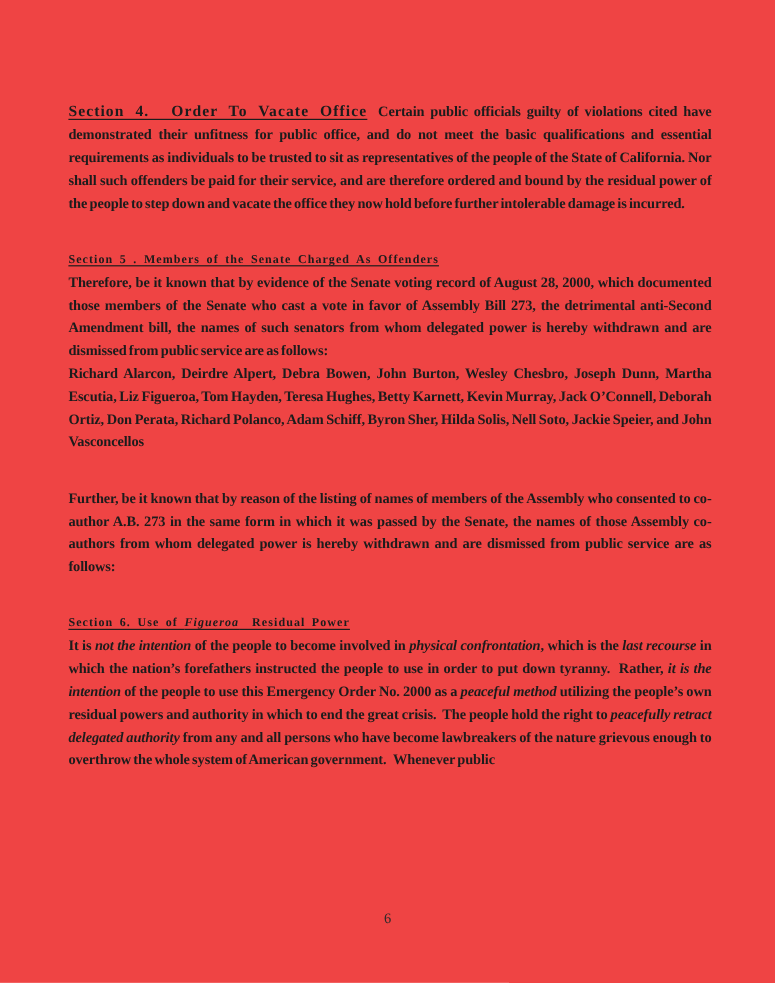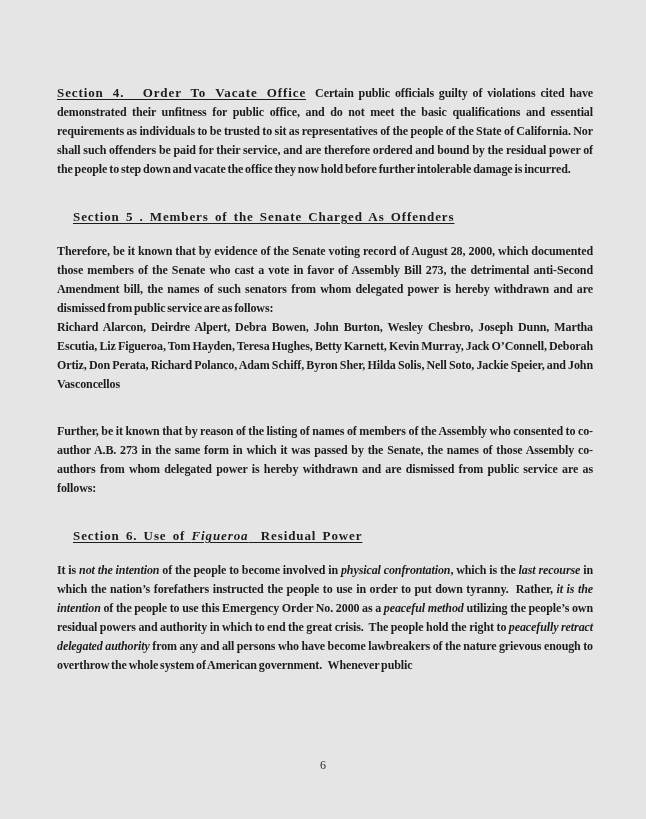--- a/index.html
+++ b/index.html
@@ -5,39 +5,39 @@
   html, body { margin: 0; padding: 0; }
   body {
     width: 646px; height: 819px;
     background: #ffffff;
     overflow: hidden;
     position: relative;
     font-family: "Liberation Serif", "DejaVu Serif", serif;
   }
   .page {
     position: absolute; inset: 0;
-    background: #e5e5e5;
+    background: #ef4444;
     color: #1c1c1c;
   }
   .doc {
     position: absolute;
     left: 57px; right: 53px; top: 83px;
     font-weight: 700;
   }
   .para {
     margin: 0;
     font-size: 12px;
     line-height: 19px;
     text-align: justify;
     letter-spacing: -0.1px;
     word-spacing: -1px;
   }
   .sec-heading {
-    margin: 16px;
-    font-size: 13px;
+    margin: 0;
+    font-size: 10px;
     line-height: 19px;
     font-weight: 700;
     letter-spacing: 0.9px;
     word-spacing: 2px;
     text-decoration: underline;
     text-underline-offset: 2px;
   }
   .heading-inline {
     font-size: 13px;
     letter-spacing: 0.9px;

